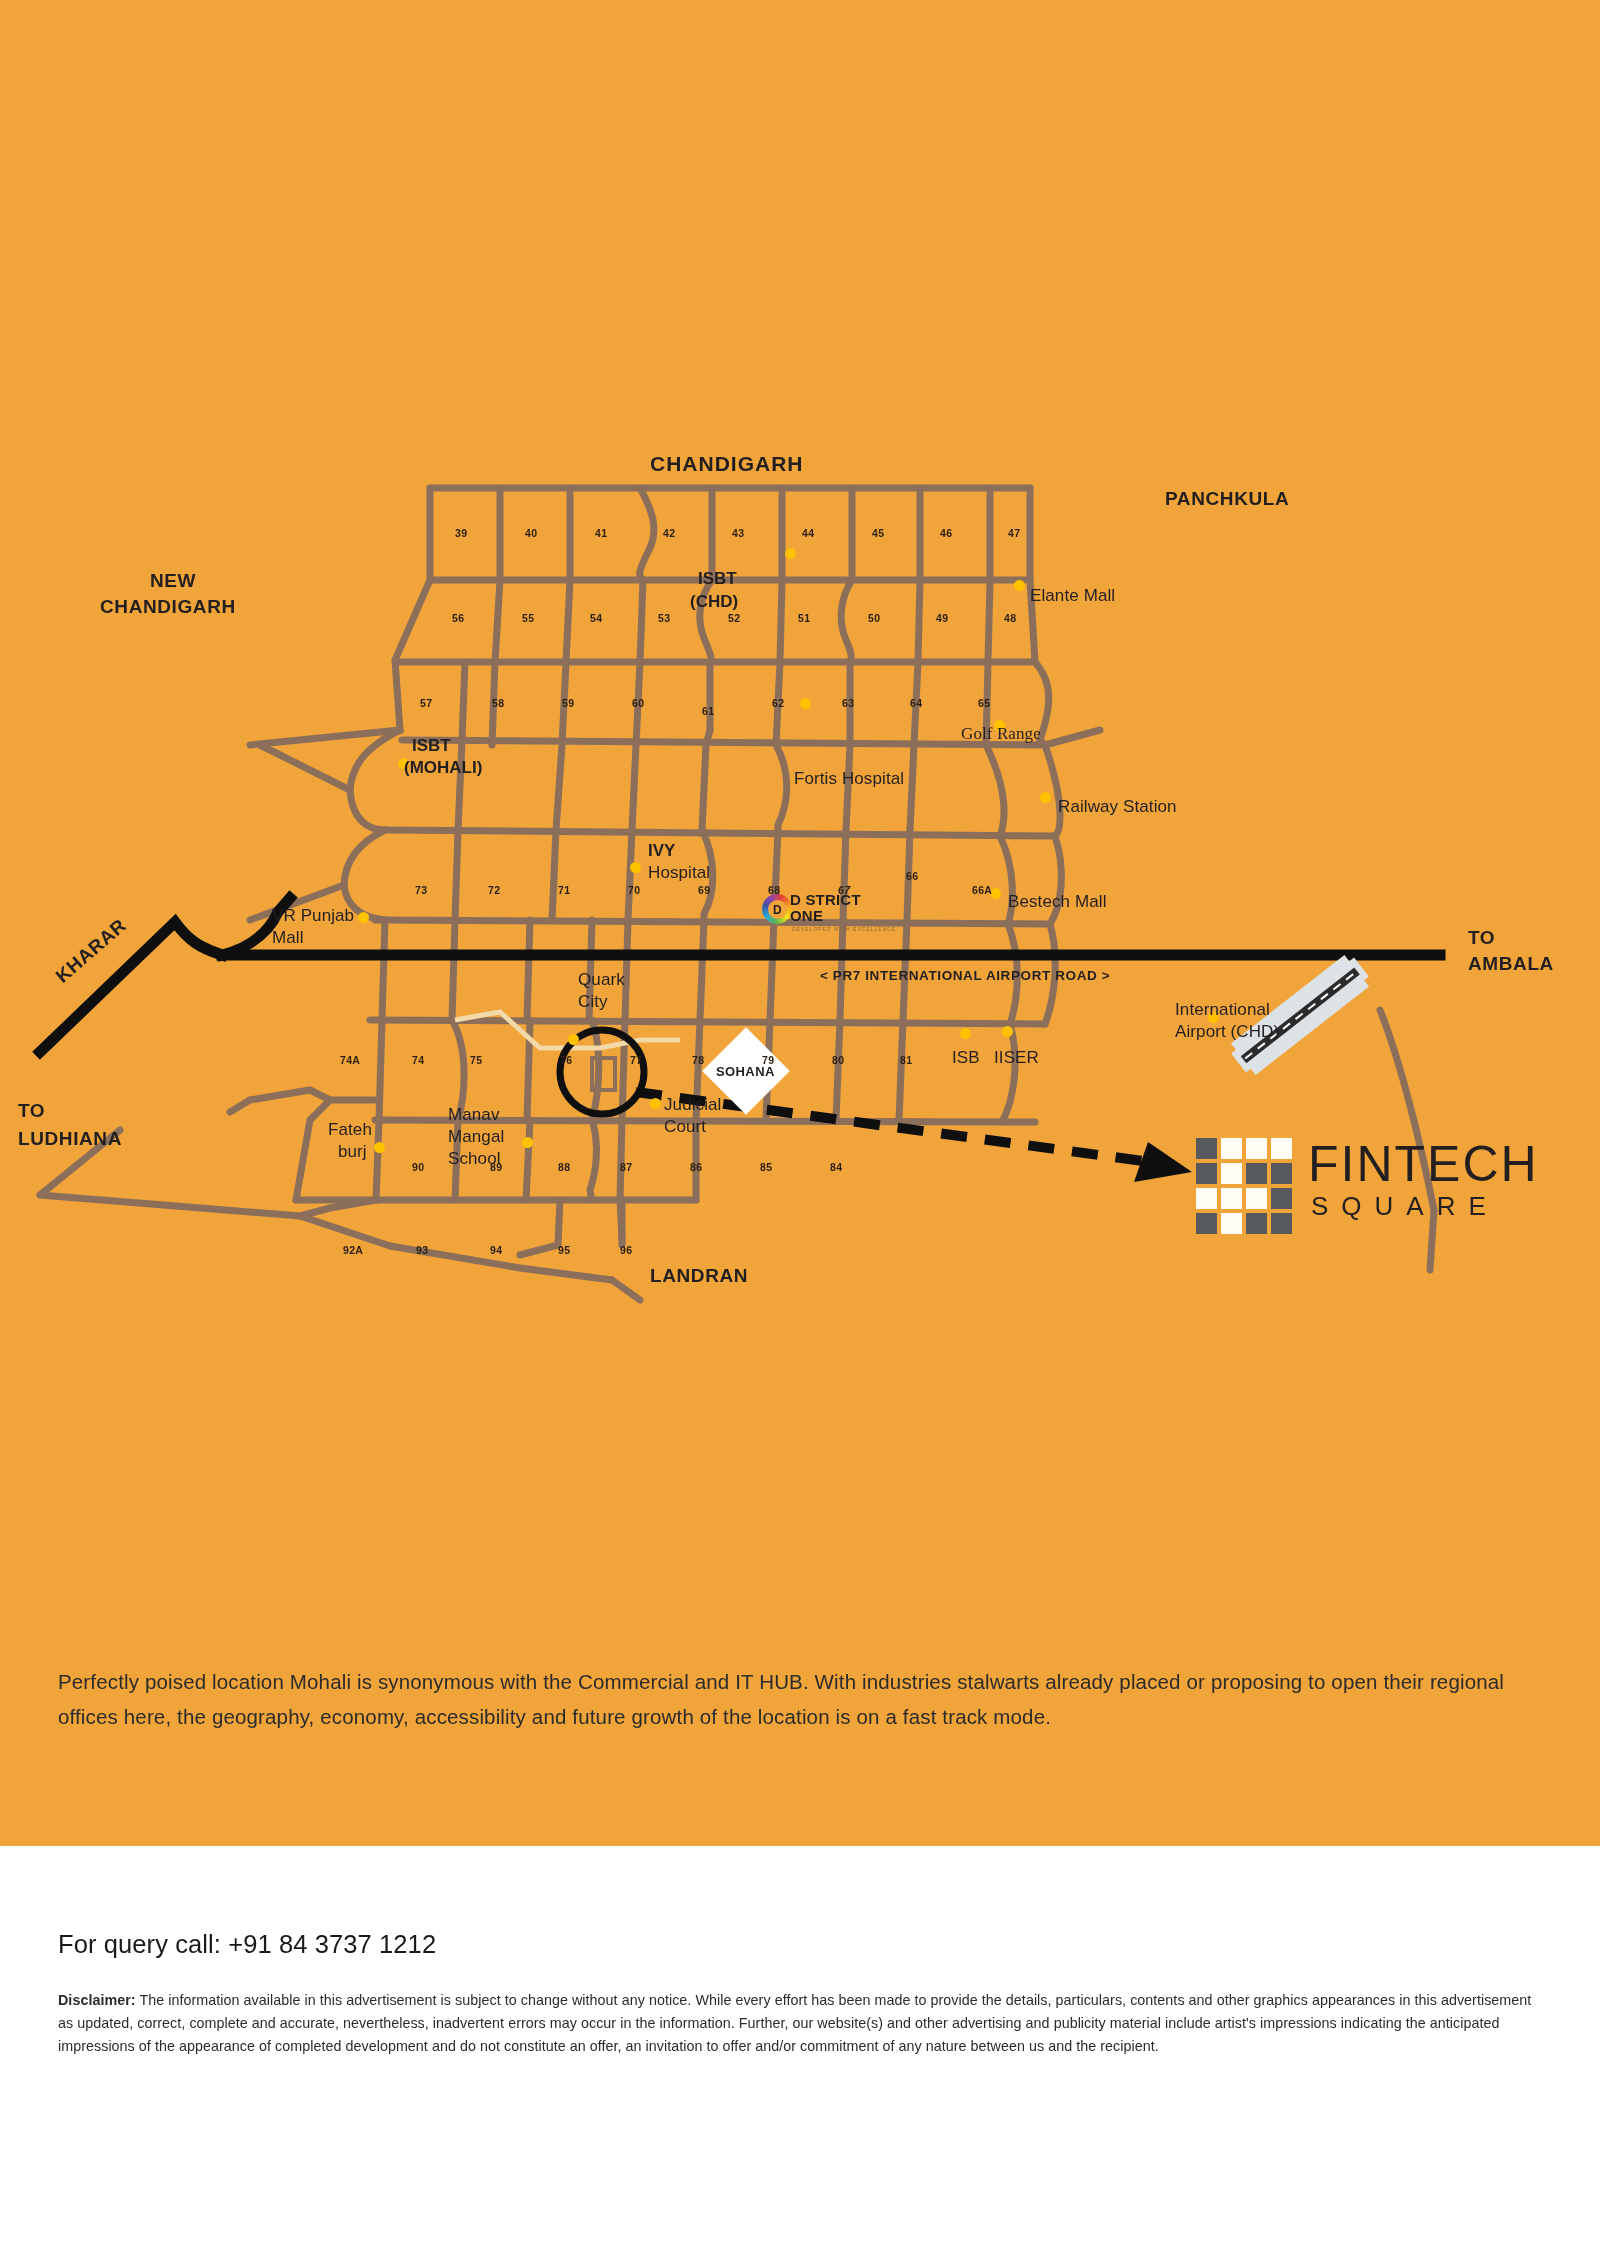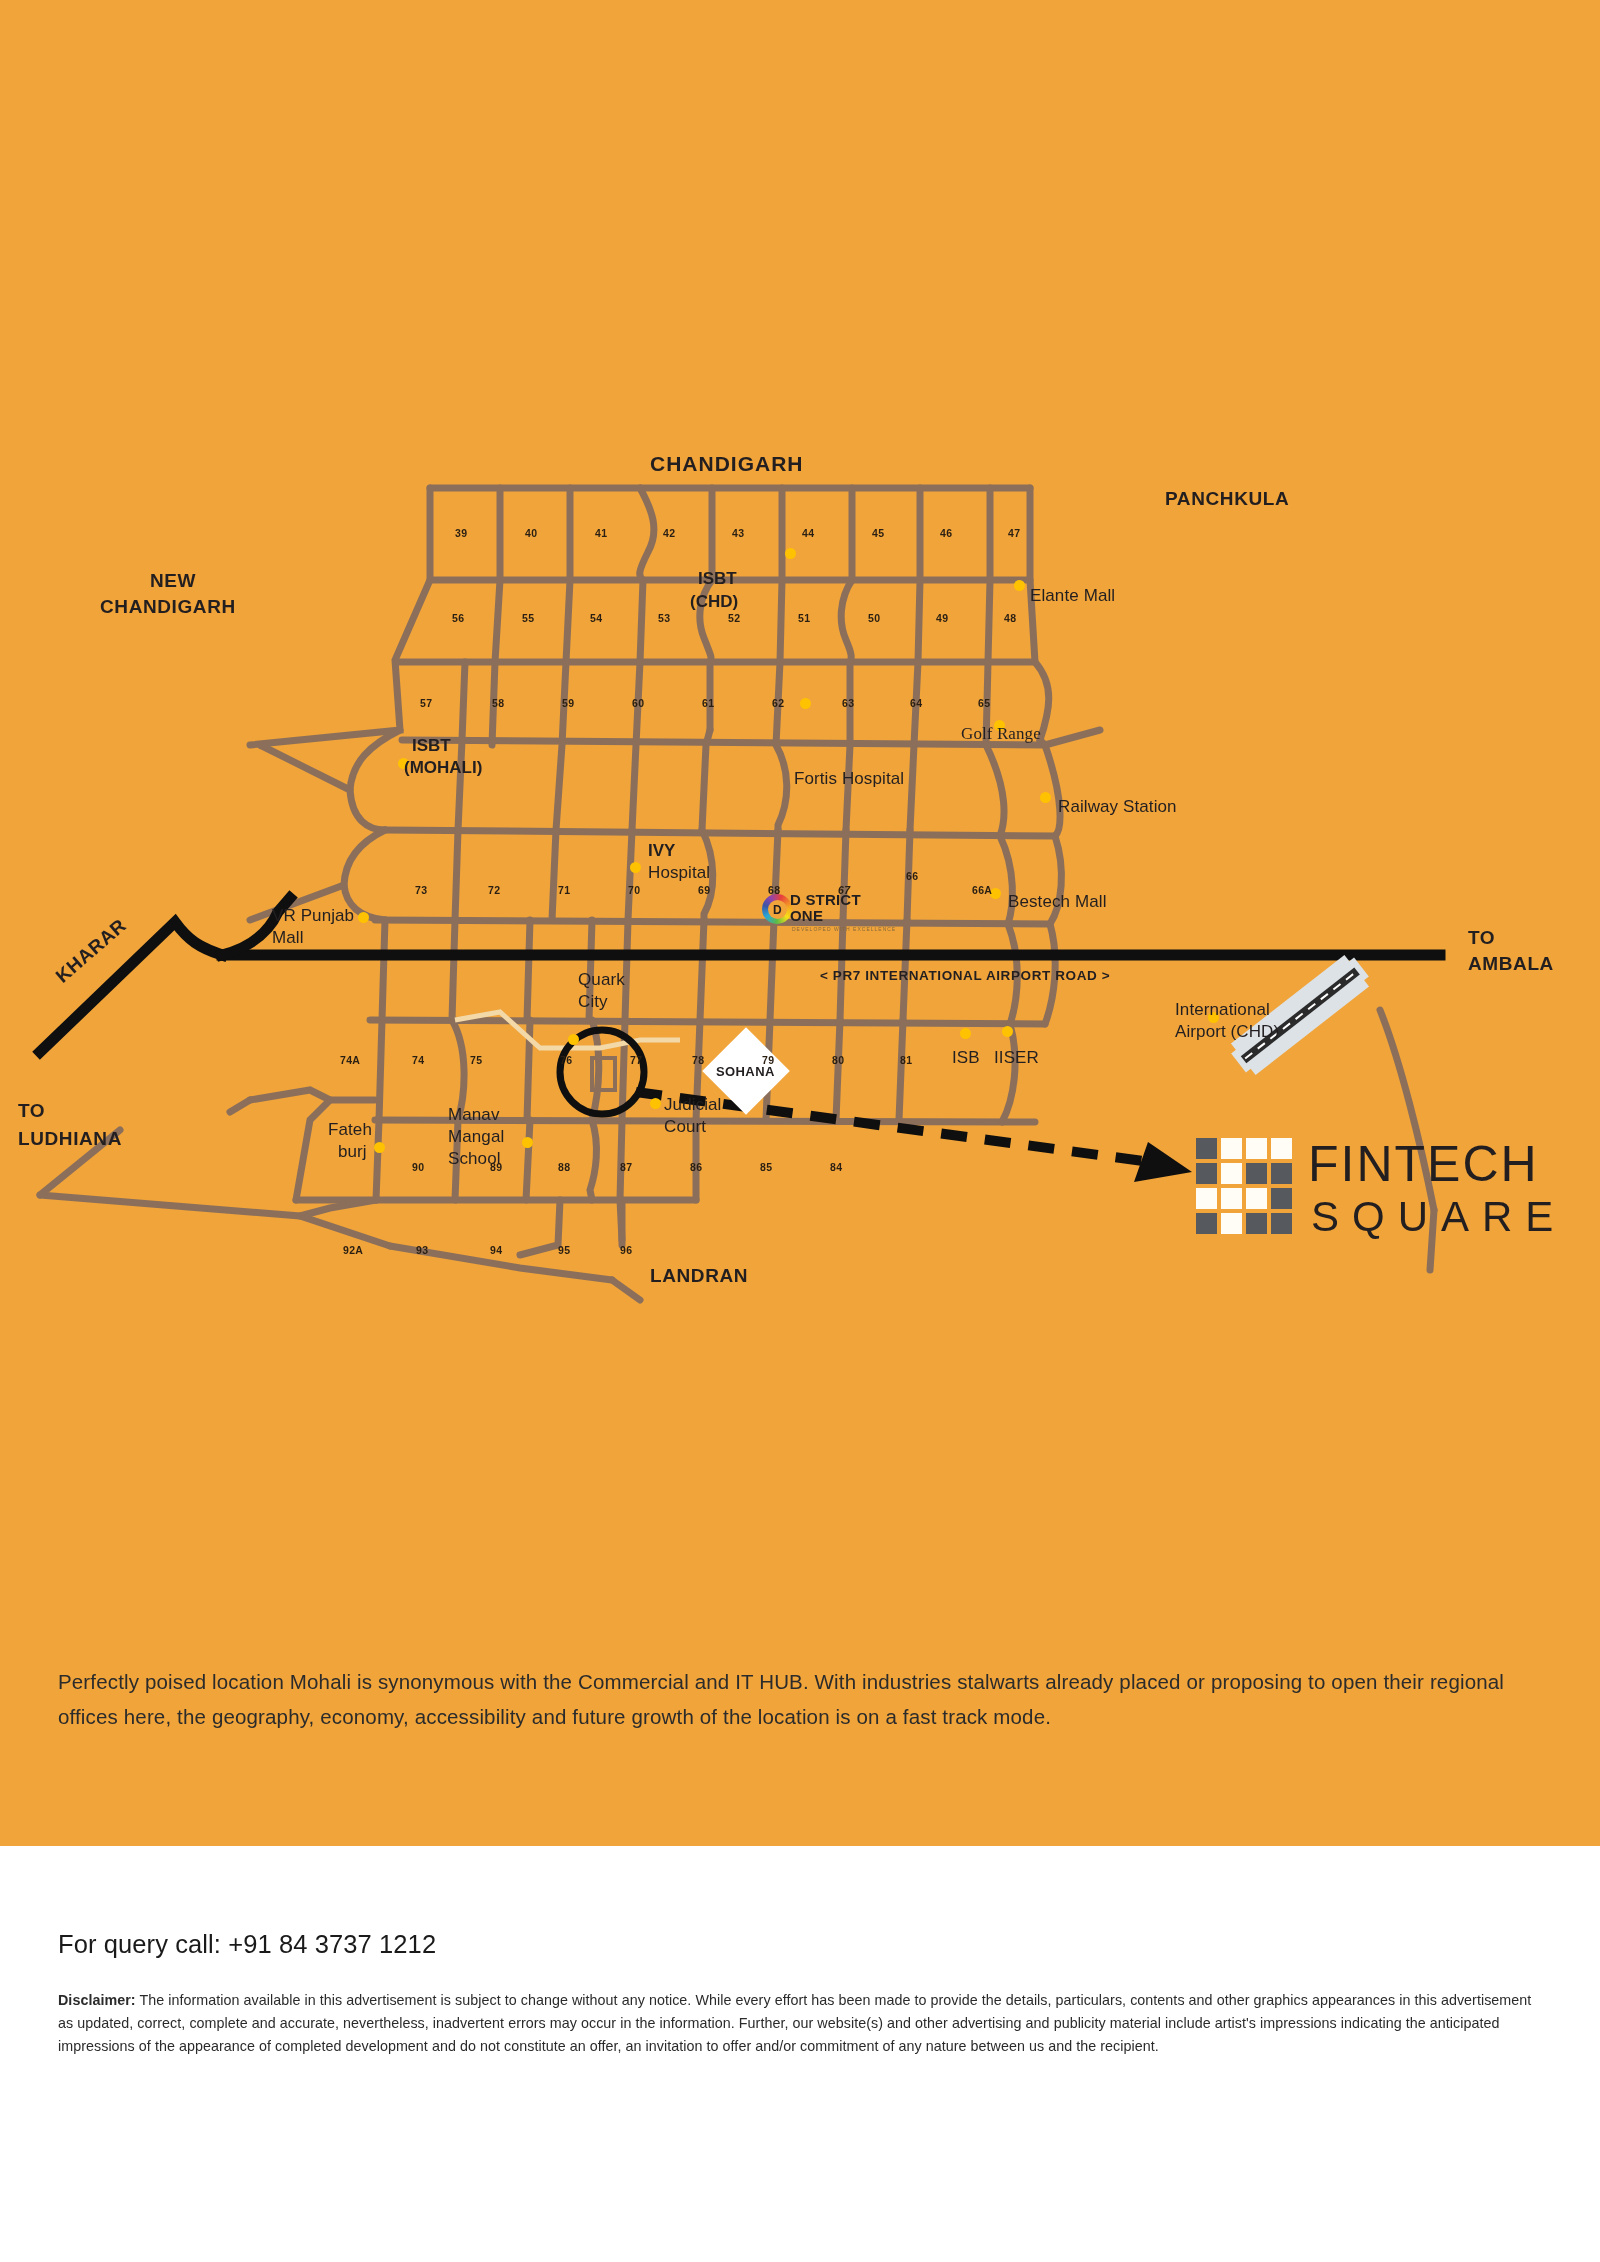--- a/index.html
+++ b/index.html
@@ -106,21 +106,21 @@
   }
   #logo-grid div { width: 100%; height: 100%; }
   .cell-d { background: #565A5E; }
   .cell-w { background: #FFFDF6; }
   #logo-words { padding-top: 2px; }
   #logo-fintech {
     font-size: 50px; font-weight: 400; letter-spacing: 2px;
     color: #231f20; line-height: 0.98;
   }
   #logo-square {
-    font-size: 42px; font-weight: 400; letter-spacing: 13px;
+    font-size: 26px; font-weight: 400; letter-spacing: 13px;
     color: #231f20; line-height: 1.35; padding-left: 3px;
   }
 
   
   #headline {
     position: absolute; left: 58px; top: 1563px;
     font-family: "Liberation Serif", serif;
     font-size: 58px; font-weight: 400; color: #231f20;
     letter-spacing: 0.2px;
   }
@@ -380,21 +380,21 @@
           <div class="maplabel sector" style="left: 658px; top: 213px;">53</div>
           <div class="maplabel sector" style="left: 728px; top: 213px;">52</div>
           <div class="maplabel sector" style="left: 798px; top: 213px;">51</div>
           <div class="maplabel sector" style="left: 868px; top: 213px;">50</div>
           <div class="maplabel sector" style="left: 936px; top: 213px;">49</div>
           <div class="maplabel sector" style="left: 1004px; top: 213px;">48</div>
           <div class="maplabel sector" style="left: 420px; top: 298px;">57</div>
           <div class="maplabel sector" style="left: 492px; top: 298px;">58</div>
           <div class="maplabel sector" style="left: 562px; top: 298px;">59</div>
           <div class="maplabel sector" style="left: 632px; top: 298px;">60</div>
-          <div class="maplabel sector" style="left: 702px; top: 298px; text-align: right;">61</div>
+          <div class="maplabel sector" style="left: 702px; top: 306px; text-align: right;">61</div>
           <div class="maplabel sector" style="left: 772px; top: 298px;">62</div>
           <div class="maplabel sector" style="left: 842px; top: 298px;">63</div>
           <div class="maplabel sector" style="left: 910px; top: 298px;">64</div>
           <div class="maplabel sector" style="left: 978px; top: 298px;">65</div>
           <div class="maplabel sector" style="left: 415px; top: 485px;">73</div>
           <div class="maplabel sector" style="left: 488px; top: 485px;">72</div>
           <div class="maplabel sector" style="left: 558px; top: 485px;">71</div>
           <div class="maplabel sector" style="left: 628px; top: 485px;">70</div>
           <div class="maplabel sector" style="left: 698px; top: 485px;">69</div>
           <div class="maplabel sector" style="left: 768px; top: 485px;">68</div>

